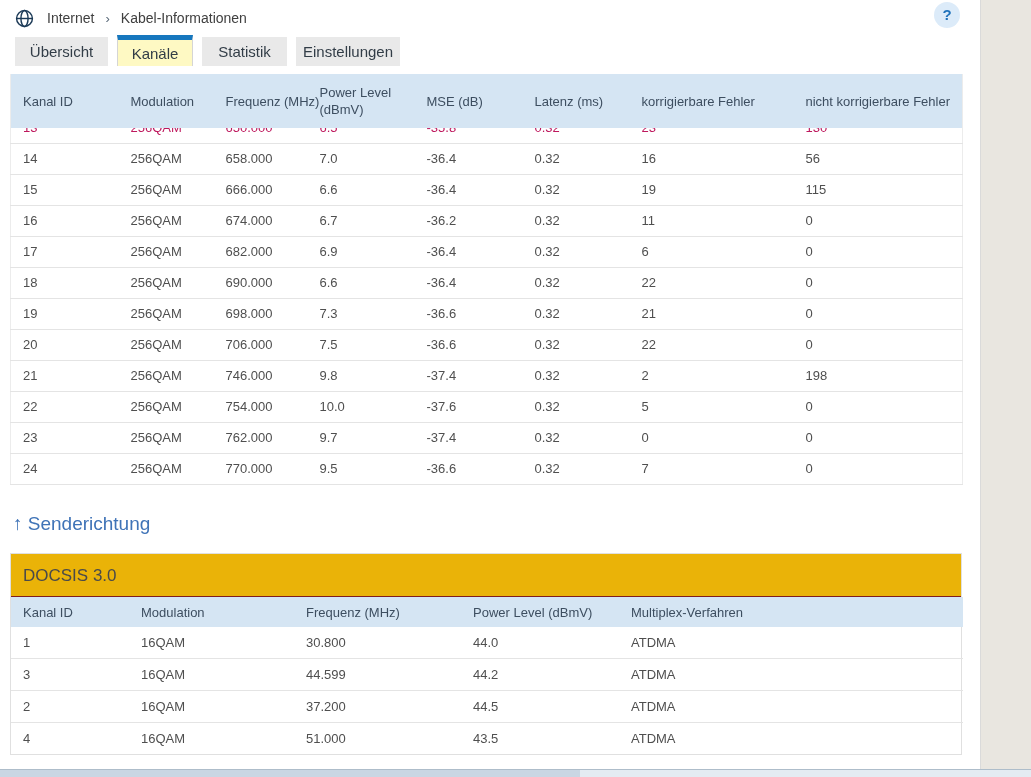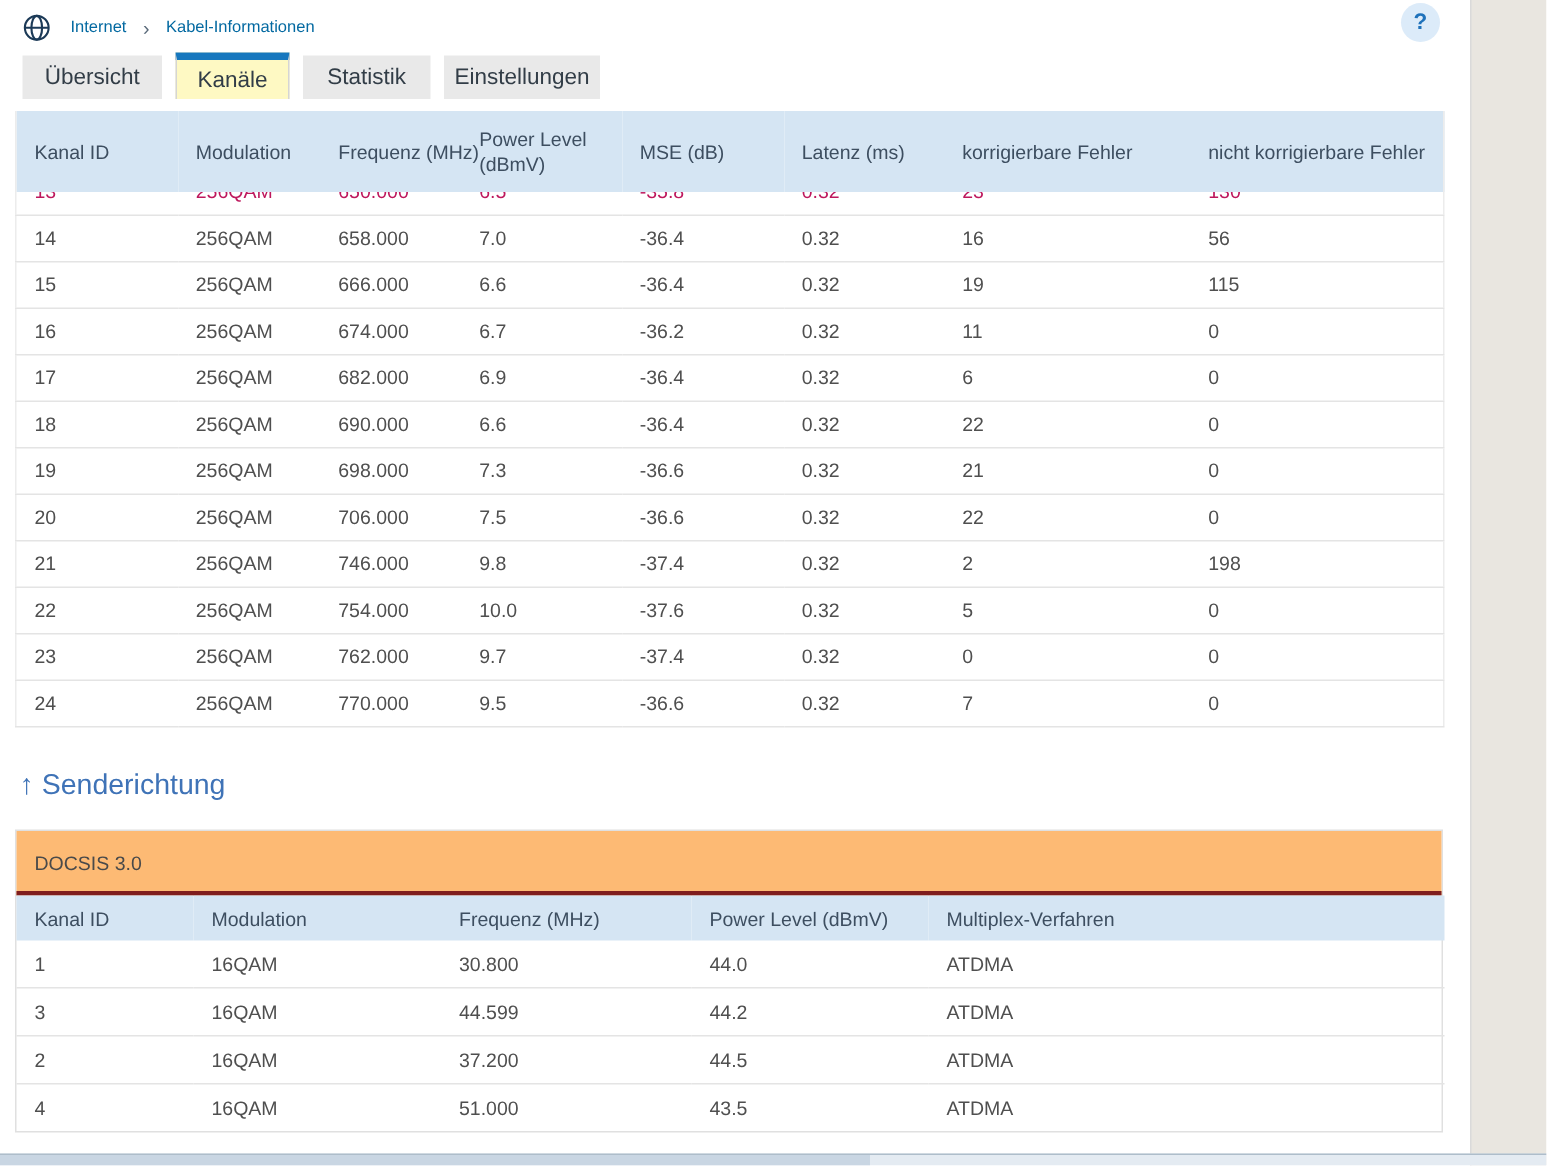--- a/index.html
+++ b/index.html
@@ -9,21 +9,21 @@
   .stage {
     position: relative; width: 1031px; height: 777px;
     background: #ffffff; overflow: hidden;
     font-family: "Liberation Sans", "DejaVu Sans", sans-serif;
     color: #4f4f4f;
   }
 
   
   .topbar { position: relative; height: 30px; padding: 6px 0 0 15px; display: flex; align-items: center; }
   .globe { width: 19px; height: 19px; margin-right: 13px; display: inline-flex; flex: none; }
-  .crumb { font-size: 11px; color: #0369a1; }
+  .crumb { font-size: 14px; color: #404040; }
   .crumb-sep { margin: 0 11px; color: #5a6a7a; font-size: 13px; }
   .help-btn {
     position: absolute; left: 934px; top: 2px; width: 26px; height: 26px;
     border: none; border-radius: 50%; background: #dcebf9; color: #1f72bb;
     font-weight: bold; font-size: 15px; line-height: 26px; text-align: center;
     padding: 0; cursor: pointer; font-family: inherit;
   }
 
   
   .tabs { display: flex; align-items: flex-end; gap: 9px; margin: 5px 0 0 15px; height: 31px; }
@@ -62,22 +62,22 @@
   .ds .c3 { width: 107px; } .ds .c4 { width: 108px; } .ds .c5 { width: 107px; }
   .ds .c6 { width: 164px; } .ds .c7 { width: 169px; }
   tr.cliprow td { height: 15px; line-height: normal; padding: 0; }
   tr.cliprow .cw { height: 15px; overflow: hidden; }
   tr.cliprow .ci { height: 30px; line-height: 30px; margin-top: -15px; padding-left: 12px;
                    font-size: 13px; color: #be185d; white-space: nowrap; }
 
   
   .us-heading { margin: 28px 0 0 13px; font-size: 19px; font-weight: 400; color: #3f73b7; }
   .us-box { margin: 18px 0 0 10px; width: 952px; border: 1px solid #e0e0e0; }
-  .docsis { height: 43px; line-height: 43px; background: #fdba74; border-bottom: 3px solid #7f1d1d;
-            padding-left: 12px; font-size: 13px; color: #4a4a4a; }
+  .docsis { height: 43px; line-height: 43px; background: #eab308; border-bottom: 1px solid #7f1d1d;
+            padding-left: 12px; font-size: 17px; color: #4a4a4a; }
   .us { margin: 0; width: 100%; border: none; }
   .us th { height: 30px; }
   .us td { height: 31px; line-height: 31px; }
   .us .u0 { width: 118px; } .us .u1 { width: 165px; } .us .u2 { width: 167px; }
   .us .u3 { width: 158px; } .us .u4 { width: 344px; }
   .us tbody tr:last-child { border-bottom: none; }
 
   
   .beige { position: absolute; left: 980px; top: 0; width: 51px; height: 777px;
            background: #e9e6e0; border-left: 1px solid #dadada; }

